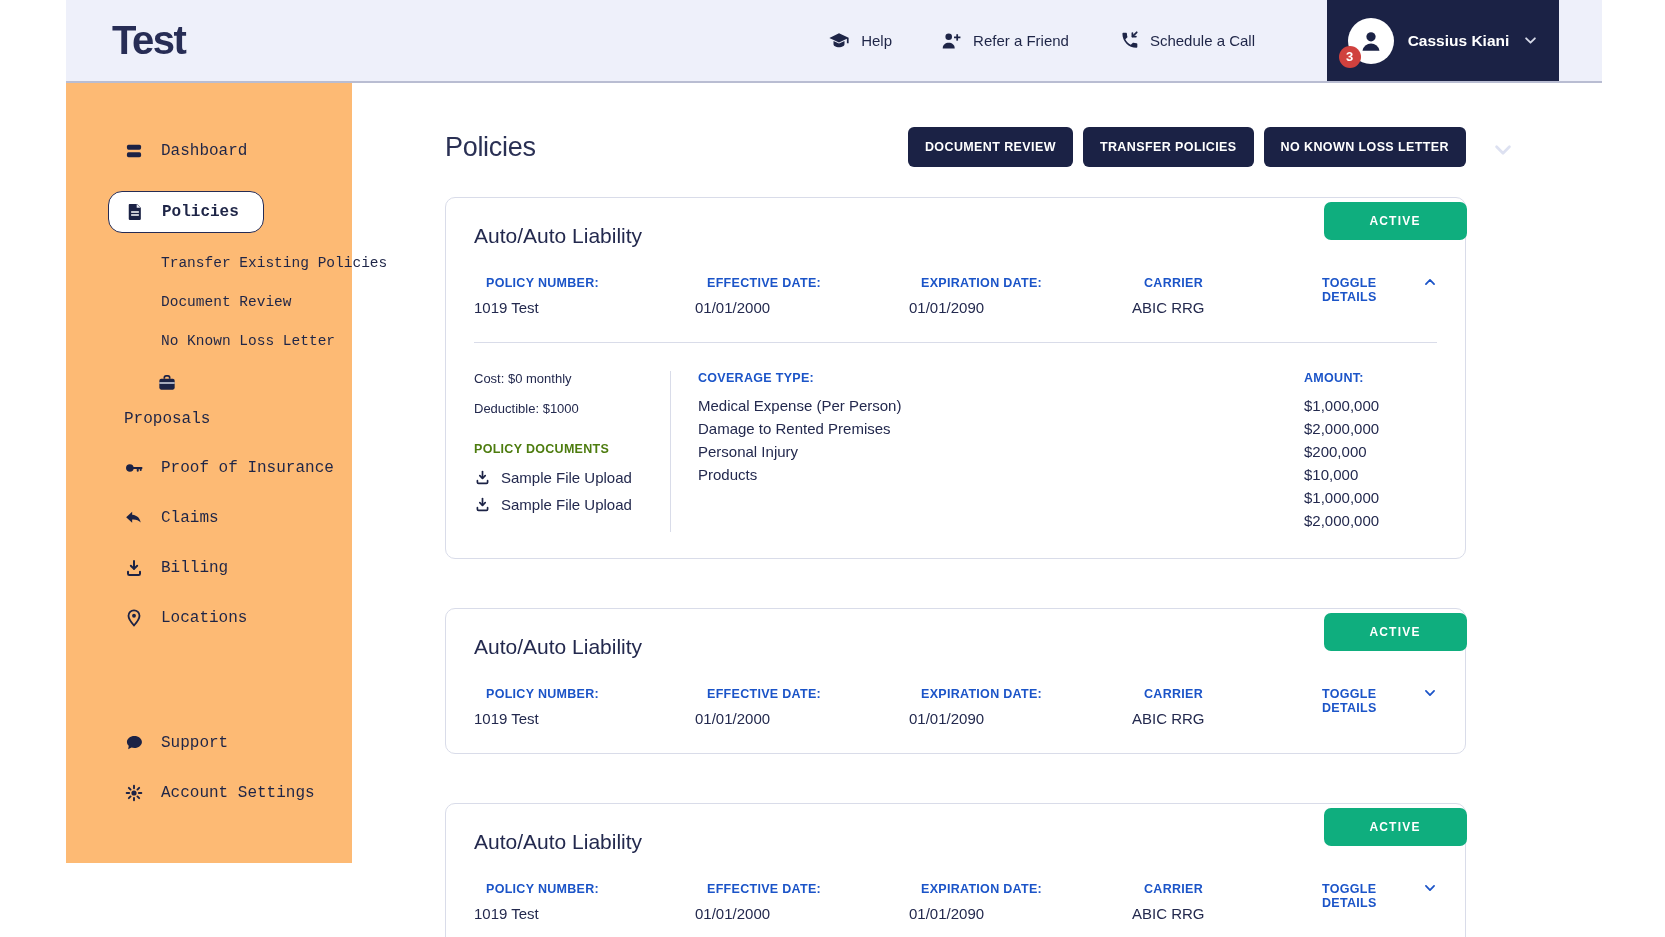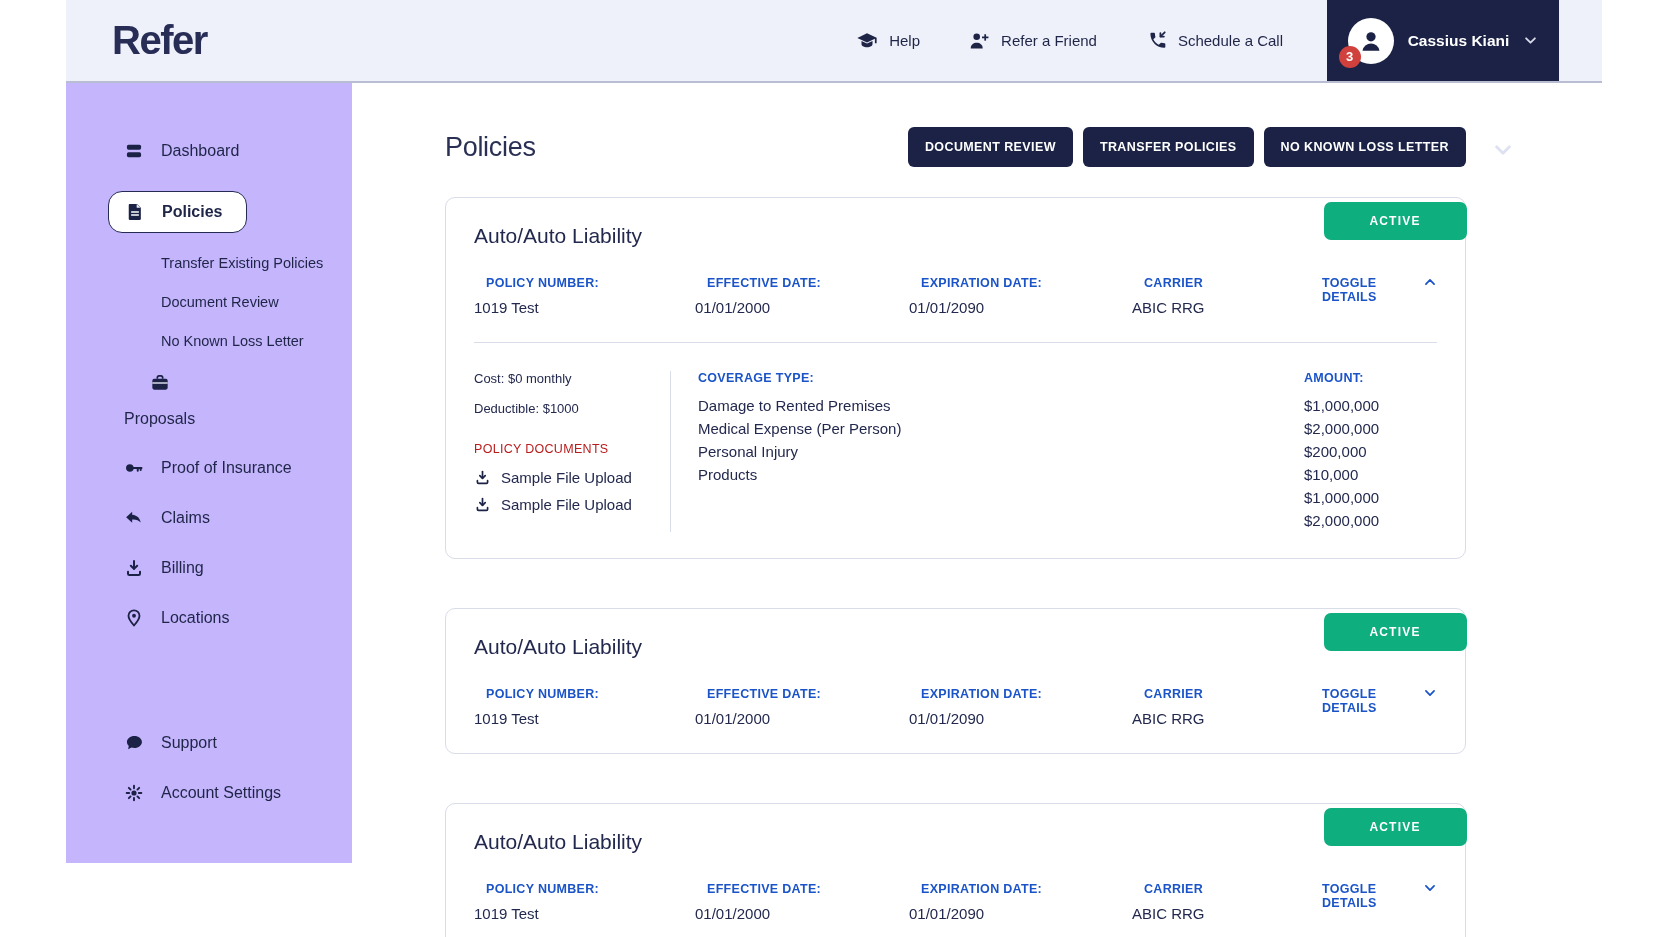--- a/index.html
+++ b/index.html
@@ -10,42 +10,42 @@
     overflow:hidden;
   }
   .app { margin-left:66px; width:1536px; }
 
   
   .header {
     height:83px; background:#eef0fa; border-bottom:2px solid #b9bdd2;
     display:flex; align-items:center;
   }
   .logo { margin-left:46px; font-size:40px; font-weight:bold; color:#272d55; letter-spacing:-1.5px; cursor:pointer; }
-  .hnav { margin-left:auto; display:flex; align-items:center; gap:48px; margin-right:44px; }
+  .hnav { margin-left:auto; display:flex; align-items:center; gap:48px; margin-right:72px; }
   .hnav-item { display:flex; align-items:center; gap:11px; font-size:15px; color:#1e2547; cursor:pointer; white-space:nowrap; }
   .hnav-item .ic { display:flex; } .hnav-item .ic svg { width:22px; height:22px; }
   .userbox {
     width:232px; align-self:stretch; background:#1b2245; margin-right:43px;
     display:flex; align-items:center; justify-content:center; gap:14px; cursor:pointer;
   }
   .avatar-wrap { position:relative; width:46px; height:46px; }
   .avatar { width:46px; height:46px; border-radius:50%; background:#ffffff; color:#1b2245;
     display:flex; align-items:center; justify-content:center; }
   .avatar svg { width:30px; height:30px; }
   .badge { position:absolute; left:-9px; bottom:-4px; width:22px; height:22px; border-radius:50%;
     background:#d0413e; color:#fff; font-size:13px; font-weight:bold;
     display:flex; align-items:center; justify-content:center; }
   .username { color:#ffffff; font-weight:bold; font-size:15.5px; }
   .user-chev { color:#d6dae8; display:flex; } .user-chev svg { width:15px; height:15px; }
 
   
   .body-row { display:flex; align-items:flex-start; }
   .sidebar {
-    width:286px; background:#c4b5fd; height:780px; flex-shrink:0;
-    display:flex; flex-direction:column; padding-top:58px;
+    width:286px; background:#fdba74; height:780px; flex-shrink:0;
+    display:flex; flex-direction:column; padding-top:58px;font-family:Liberation Mono, monospace;
   }
   .nav-item { display:flex; align-items:center; gap:17px; margin:0 0 30px 58px;
     font-size:16px; color:#1e2547; cursor:pointer; width:max-content; }
   .nav-item .ic { display:flex; color:#1b2245; } .nav-item .ic svg { width:20px; height:20px; }
   .nav-item.active { background:#ffffff; border:1.5px solid #252b54; border-radius:14px;
     padding:10px 24px 10px 16px; margin-left:42px; margin-bottom:22px; font-weight:bold; }
   .nav-sub { margin:0 0 23px 95px; font-size:14.5px; color:#1e2547; cursor:pointer; width:max-content; }
   .gap-top { margin-top:24px;flex-direction:column; }
   .sidebar-footer { margin-top:auto; padding-bottom:30px; }
 
@@ -73,37 +73,37 @@
   .f-value { margin-top:9px; font-size:15px; color:#23294e; }
   .toggle { margin-left:auto; display:flex; align-items:flex-start; gap:8px; color:#1b54c8;
     font-weight:bold; font-size:12.5px; letter-spacing:0.3px; cursor:pointer; }
   .toggle .tlabel { }
   .toggle .ic svg { width:14px; height:14px; margin-top:-1px; }
 
   .details { margin-top:26px; border-top:1.5px solid #d9dce9; padding-top:28px; display:flex; }
   .d-left { width:196px; padding-right:16px; flex-shrink:0; }
   .cost-line { font-size:13px; color:#23294e; margin-bottom:15px; }
   .cost-line.last { margin-bottom:26px; }
-  .docs-label { font-size:12.5px; font-weight:normal; color:#b91c1c; letter-spacing:0.3px; margin-bottom:13px; }
+  .docs-label { font-size:12.5px; font-weight:bold; color:#4d7c0f; letter-spacing:0.3px; margin-bottom:13px; }
   .doc-row { display:flex; align-items:center; gap:10px; font-size:15px; color:#23294e;
     margin-bottom:10px; cursor:pointer; }
   .doc-row .ic { display:flex; color:#1b2245; } .doc-row .ic svg { width:17px; height:17px; }
   .d-right { flex:1; border-left:1.5px solid #d9dce9; padding-left:27px; display:flex; }
   .col-label { font-size:12.5px; font-weight:bold; color:#1b54c8; letter-spacing:0.3px; margin-bottom:9px; }
   .cov-list { flex:1; }
   .amounts { width:133px; flex-shrink:0; }
   .cov-row, .amt-row { font-size:15px; color:#23294e; line-height:23px; }
 </style>
 </head>
 <body>
 
 <div class="app">
 
   <div class="header">
-    <div class="logo">Refer</div>
+    <div class="logo">Test</div>
     <div class="hnav">
         <div class="hnav-item">
           <span class="ic">
             <svg viewBox="0 0 24 24" fill="currentColor">
               <path d="M12 3.5 1.5 8.6 12 13.7l8.6-4.2v5h1.9v-6L12 3.5z"></path>
               <path d="M6 11.9v3.6c0 1.8 2.7 3.2 6 3.2s6-1.4 6-3.2v-3.6l-6 2.9-6-2.9z"></path>
             </svg>
           </span>
           <span>Help</span>
         </div>
@@ -306,22 +306,22 @@
                       <path d="M8.2 9.3l3.8 3.8 3.8-3.8"></path>
                       <path d="M4.8 16.5v2.3c0 .9.7 1.6 1.6 1.6h11.2c.9 0 1.6-.7 1.6-1.6v-2.3"></path>
                     </svg>
                   </span>
                   <span>Sample File Upload</span>
                 </div>
               </div>
               <div class="d-right">
                 <div class="cov-list">
                   <div class="col-label">COVERAGE TYPE:</div>
+                  <div class="cov-row">Medical Expense (Per Person)</div>
                   <div class="cov-row">Damage to Rented Premises</div>
-                  <div class="cov-row">Medical Expense (Per Person)</div>
                   <div class="cov-row">Personal Injury</div>
                   <div class="cov-row">Products</div>
                 </div>
                 <div class="amounts">
                   <div class="col-label">AMOUNT:</div>
                   <div class="amt-row">$1,000,000</div>
                   <div class="amt-row">$2,000,000</div>
                   <div class="amt-row">$200,000</div>
                   <div class="amt-row">$10,000</div>
                   <div class="amt-row">$1,000,000</div>

